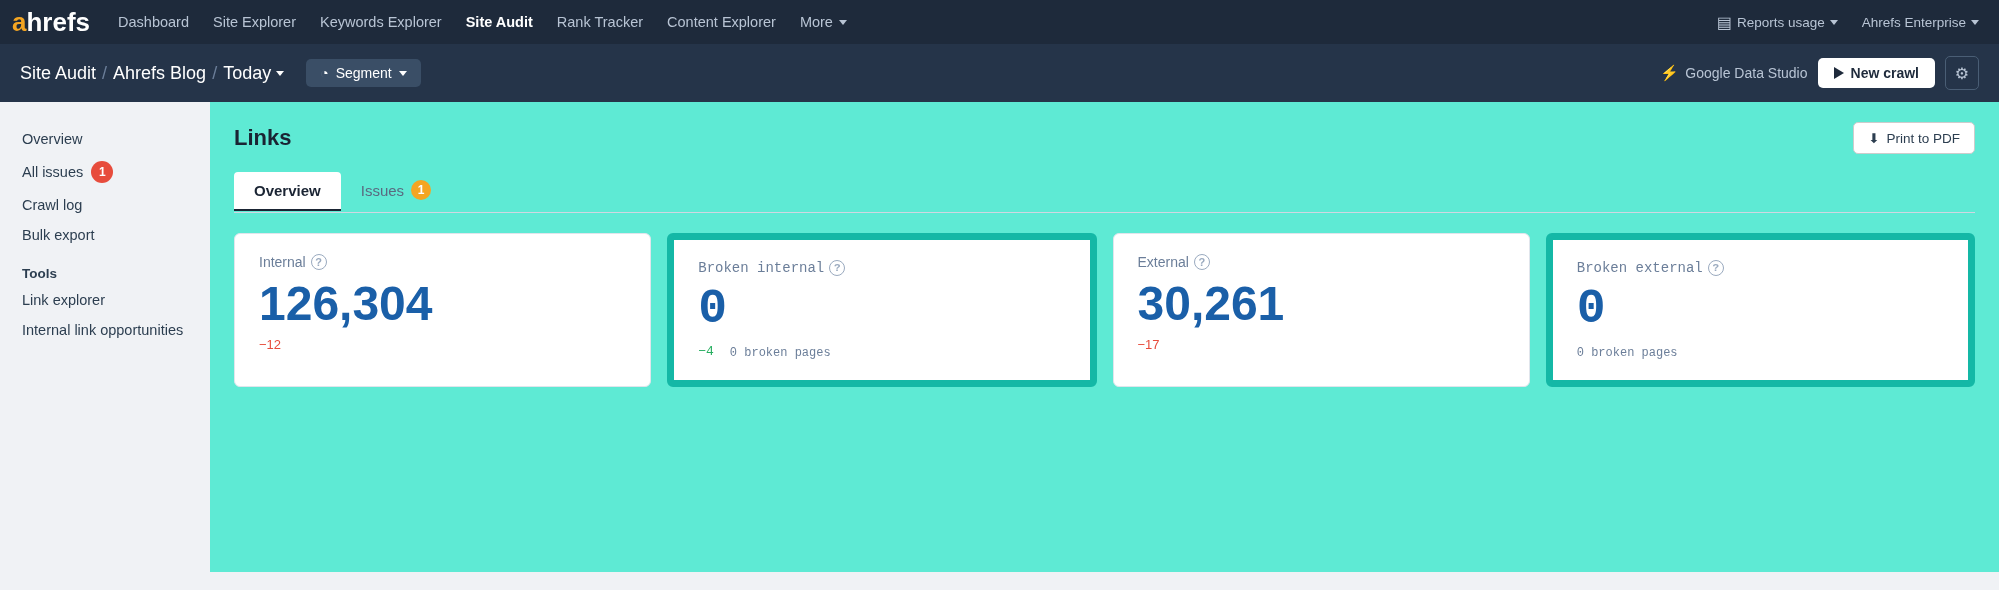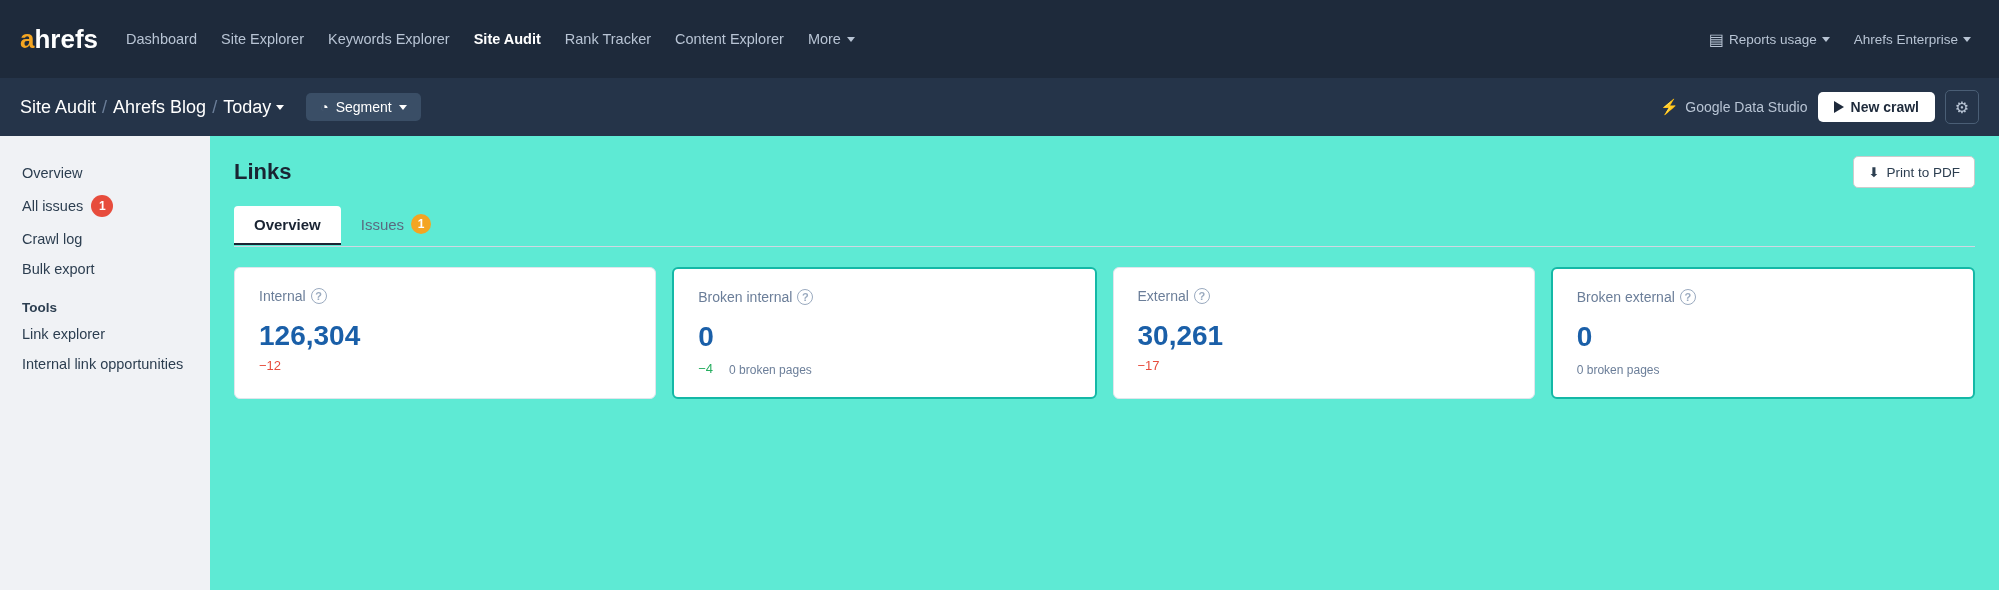--- a/index.html
+++ b/index.html
@@ -3,22 +3,22 @@
   <meta charset="utf-8">
   <style>
     * { box-sizing: border-box; margin: 0; padding: 0; }
     body { font-family: -apple-system, BlinkMacSystemFont, 'Segoe UI', Arial, sans-serif; background: #f0f2f5; }
 
     
     .top-nav {
       background: #1e2a3b;
       display: flex;
       align-items: center;
-      padding: 0 20px;
-      height: 78px;
+      padding: 0 12px;
+      height: 44px;
       gap: 0;
     }
     .logo {
       display: flex;
       align-items: center;
       margin-right: 18px;
     }
     .logo-text {
       font-size: 26px;
       font-weight: 900;
@@ -278,45 +278,46 @@
     }
     .card {
       background: #fff;
       border-radius: 6px;
       padding: 20px 24px;
       flex: 1;
       border: 1px solid #e0e5ec;
       min-width: 180px;
     }
     .card.highlighted {
-      border: 2px solid #14b8a6;
+      border: 7px solid #14b8a6;
+      font-family: Liberation Mono, monospace;
     }
     .card-label {
       font-size: 14px;
       color: #6b7e99;
       display: flex;
       align-items: center;
       gap: 5px;
-      margin-bottom: 16px;
+      margin-bottom: 6px;
     }
     .help-icon {
       display: inline-flex;
       align-items: center;
       justify-content: center;
       width: 16px;
       height: 16px;
       border-radius: 50%;
       border: 1.5px solid #9aaabf;
       color: #9aaabf;
       font-size: 11px;
       font-weight: 700;
       cursor: pointer;
     }
     .card-value {
-      font-size: 28px;
+      font-size: 48px;
       font-weight: 700;
       color: #1a5fa8;
       margin-bottom: 6px;
     }
     .card-value.zero {
       color: #1a5fa8;
     }
     .card-delta {
       font-size: 13px;
     }

